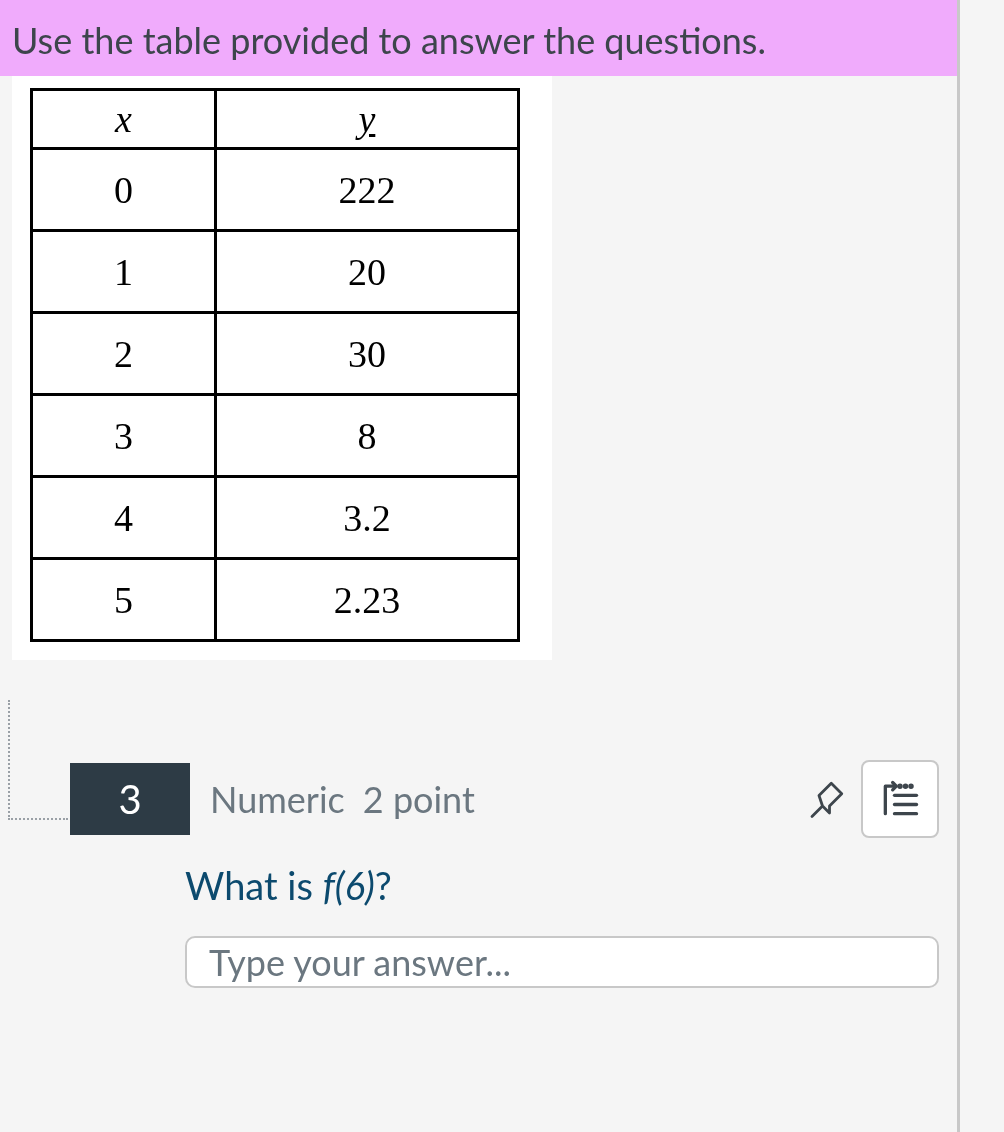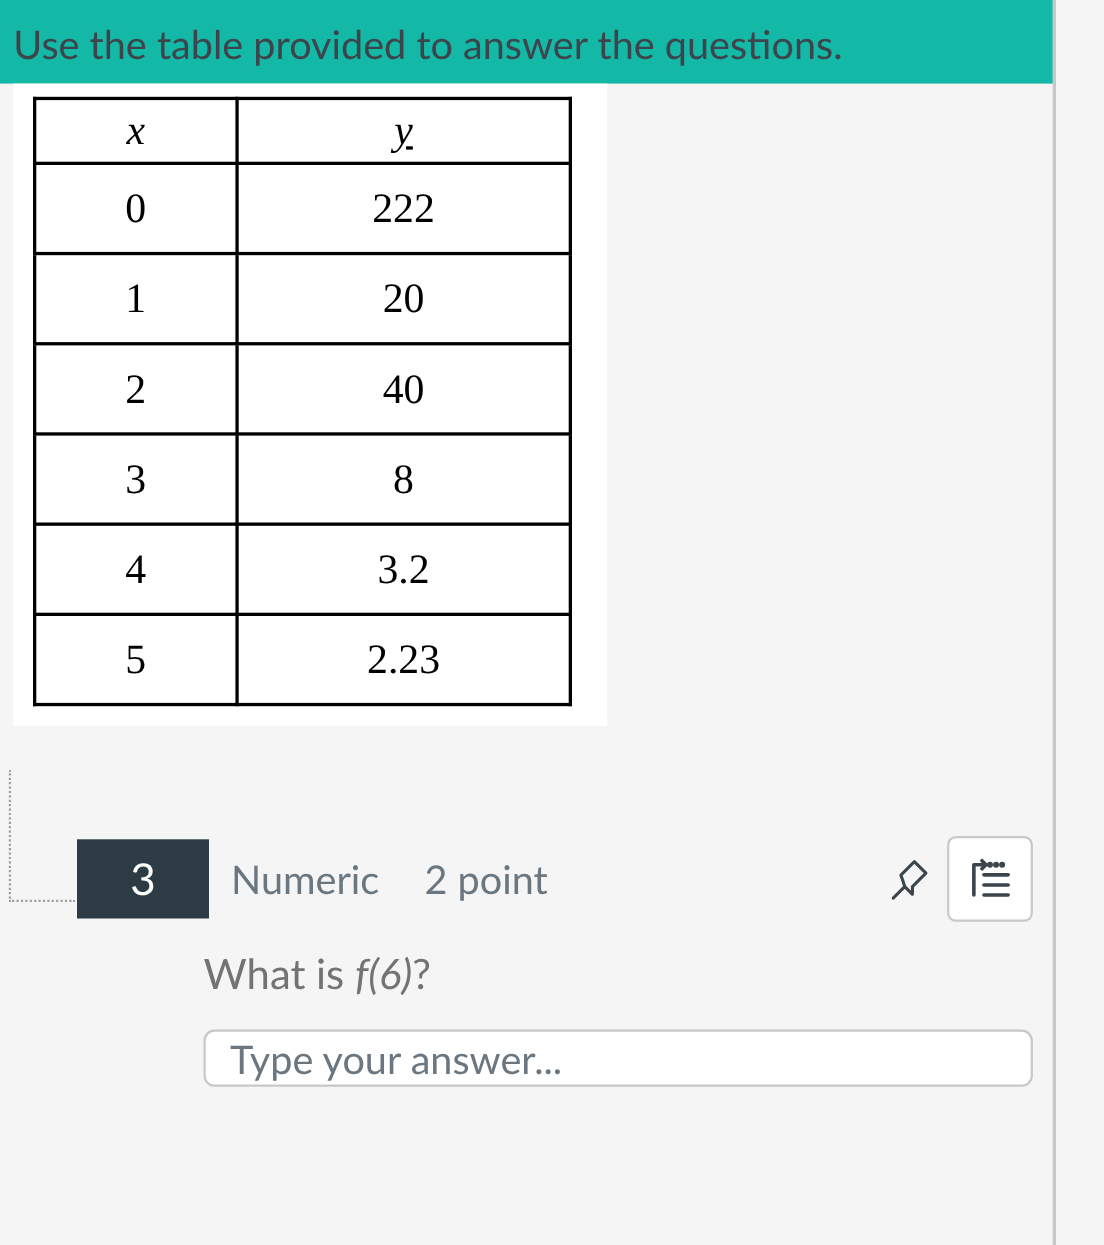--- a/index.html
+++ b/index.html
@@ -19,21 +19,21 @@
       border-right: 3px solid #c8c8c8;
       padding-bottom: 60px;
       min-height: 1132px;
       width: 960px;
     }
     .instruction {
       font-size: 36px;
       font-weight: 400;
       color: #3d454c;
       padding: 18px 12px 14px 12px;
-      background: #14b8a6;
+      background: #f0abfc;
     }
     .table-wrap {
       background: #ffffff;
       padding: 12px 18px 18px 18px;
       margin-left: 12px;
       width: 540px;
     }
     table.data {
       border-collapse: collapse;
       width: 490px;
@@ -90,21 +90,21 @@
       height: 72px;
       display: flex;
       align-items: center;
       justify-content: center;
     }
     .q-meta {
       font-size: 36px;
       color: #6b7780;
       font-weight: 400;
       display: flex;
-      gap: 41px;
+      gap: 18px;
     }
     .q-actions {
       margin-left: auto;
       display: flex;
       align-items: center;
       gap: 14px;
     }
     .icon-btn {
       display: flex;
       align-items: center;
@@ -118,21 +118,21 @@
       height: 78px;
       background: #fff;
     }
     .q-body {
       padding-left: 185px;
       padding-right: 18px;
       margin-top: 24px;
     }
     .q-prompt {
       font-size: 38px;
-      color: #737373;
+      color: #0c4a6e;
       font-weight: 400;
     }
     .q-prompt .fn {
       font-style: italic;
     }
     .answer-input {
       margin-top: 28px;
       width: 100%;
       font-size: 36px;
       padding: 2px 22px;
@@ -168,21 +168,21 @@
         <tr>
           <td>0</td>
           <td>222</td>
         </tr>
         <tr>
           <td>1</td>
           <td>20</td>
         </tr>
         <tr>
           <td>2</td>
-          <td>40</td>
+          <td>30</td>
         </tr>
         <tr>
           <td>3</td>
           <td>8</td>
         </tr>
         <tr>
           <td>4</td>
           <td>3.2</td>
         </tr>
         <tr>

